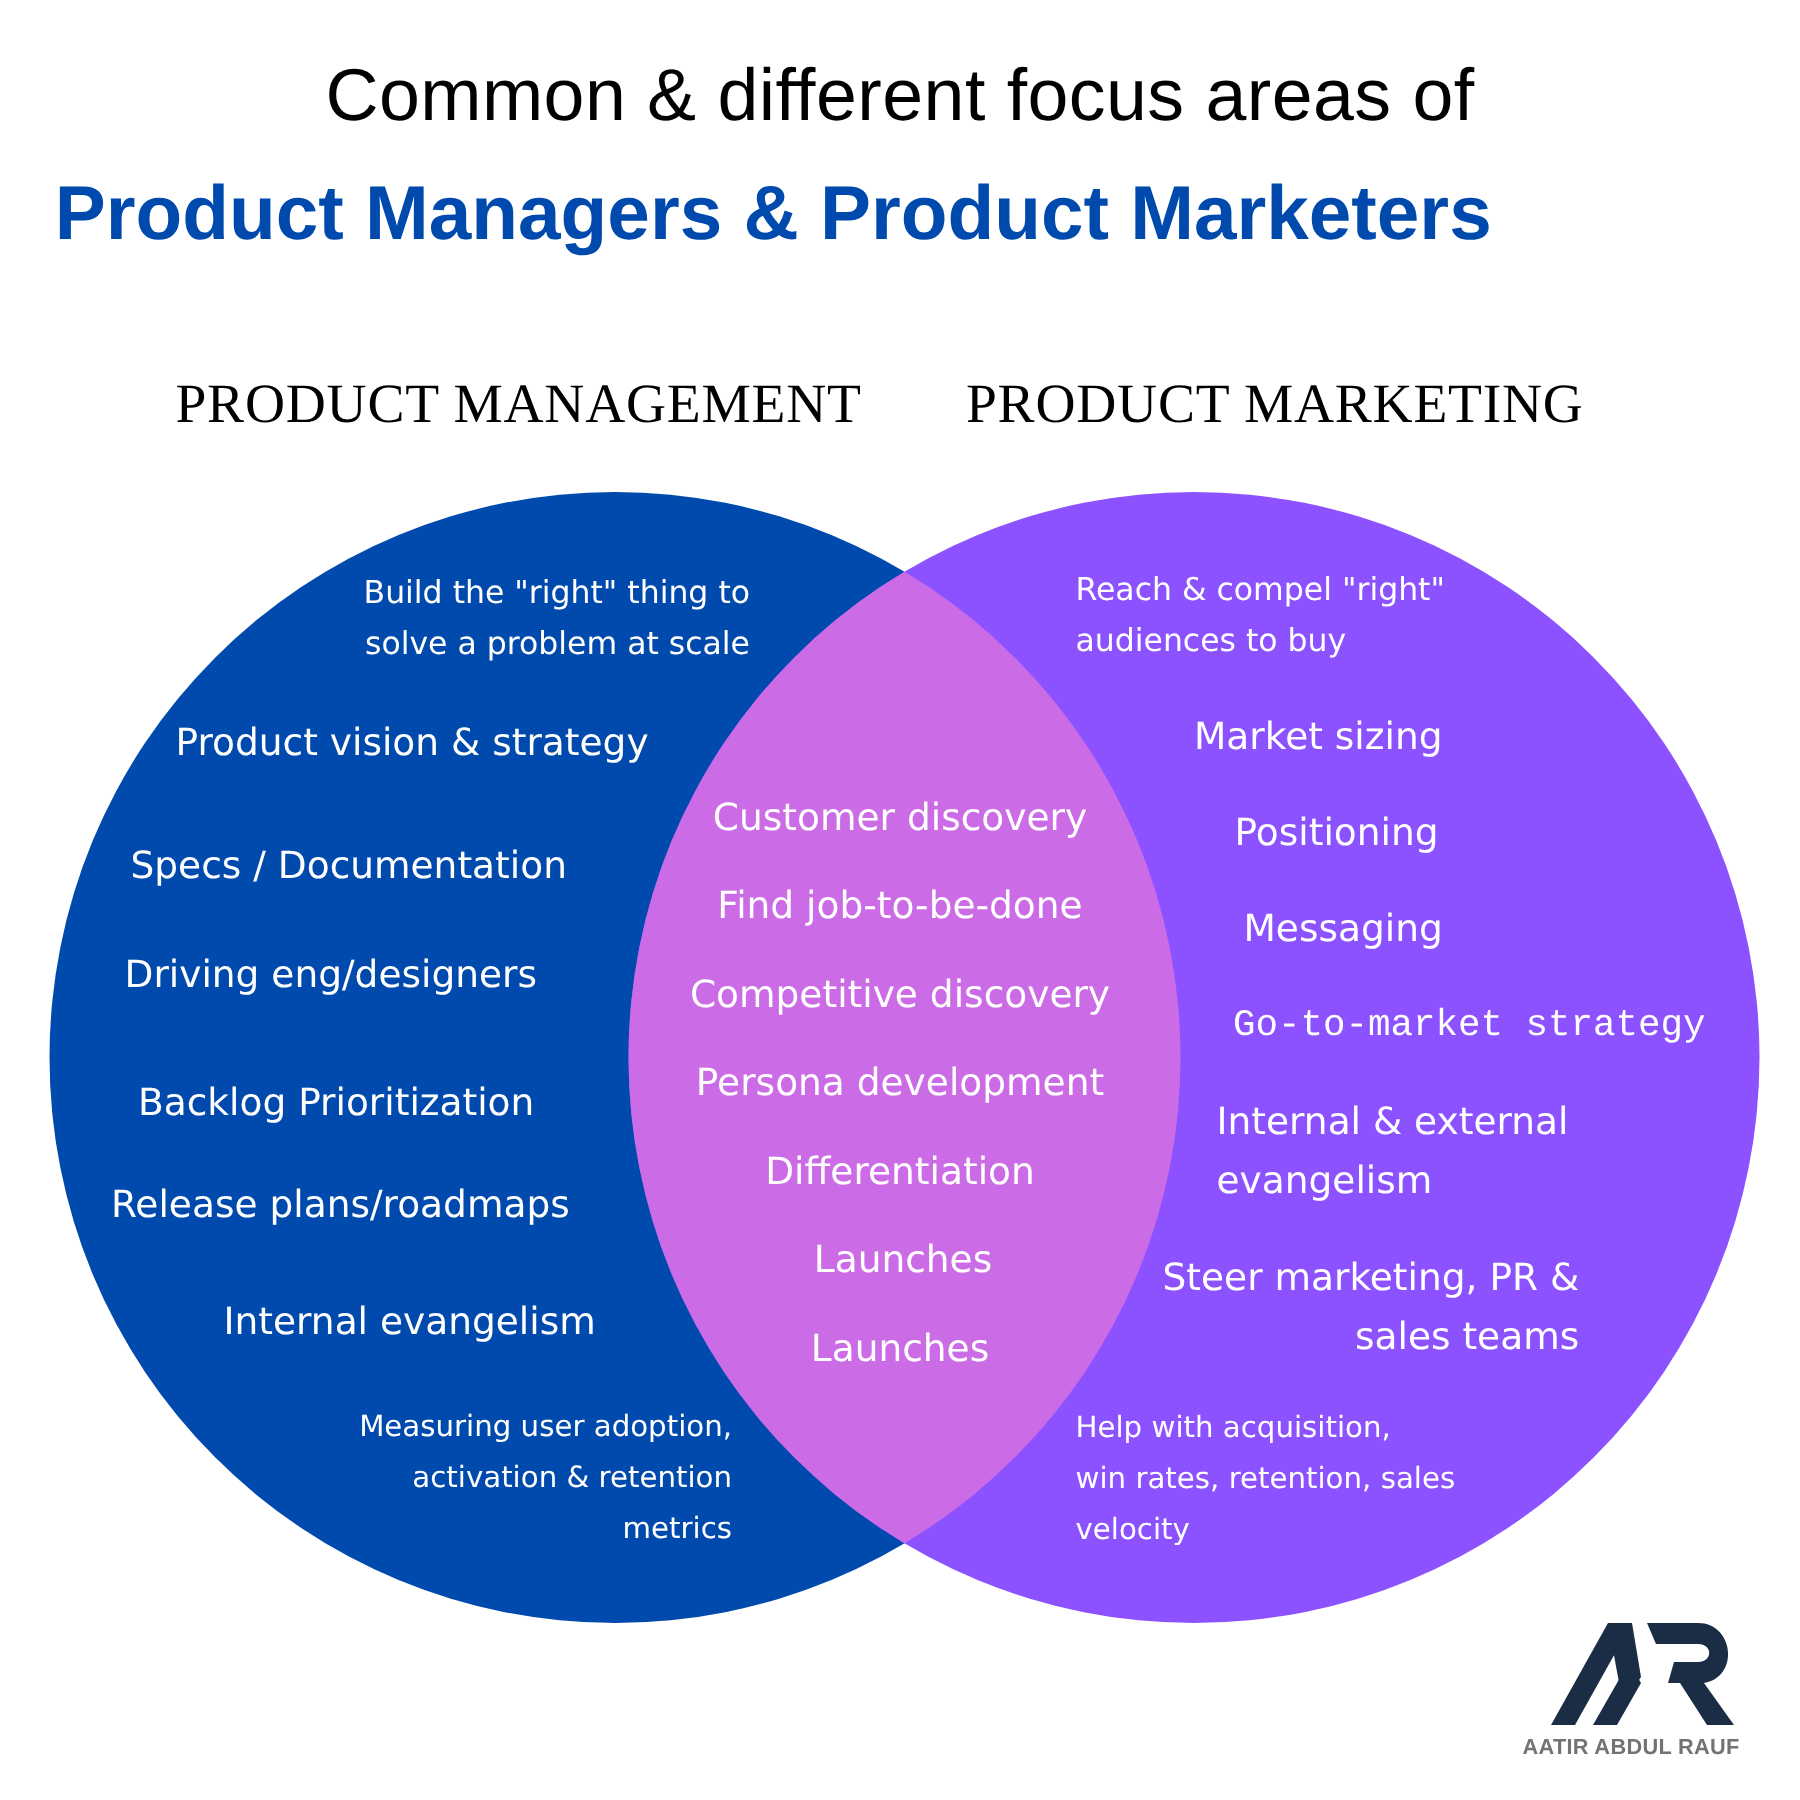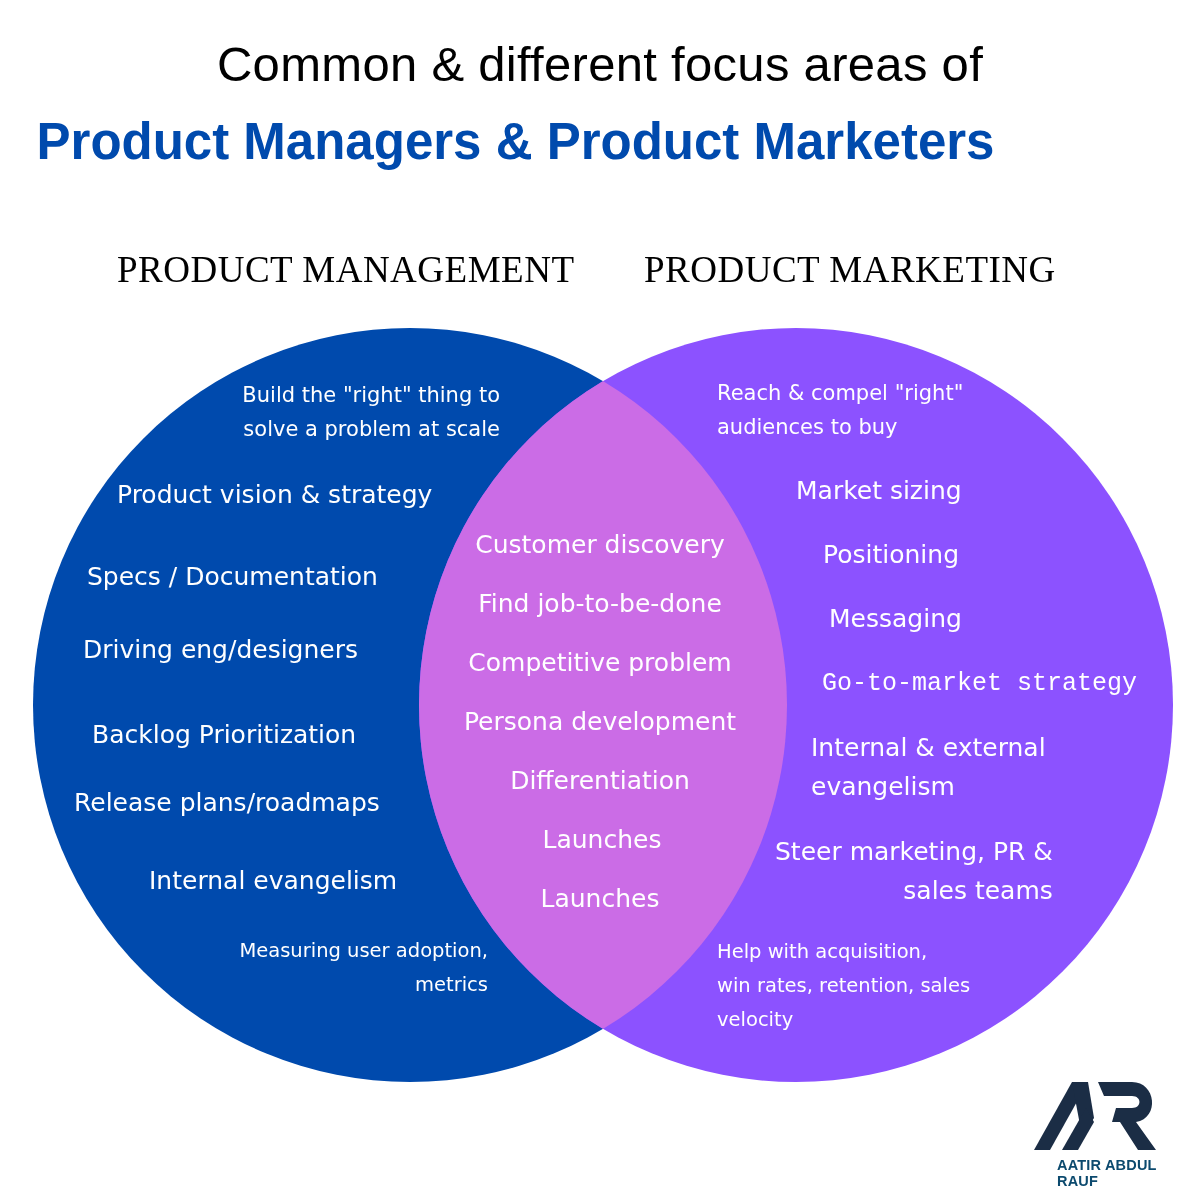--- a/index.html
+++ b/index.html
@@ -14,21 +14,21 @@
   .hdr.right { left: 644px; }
   svg.venn { position: absolute; left: 0; top: 0; }
   .t { position: absolute; color: #fff; font-family: "DejaVu Sans", sans-serif; white-space: nowrap; }
   .big { font-size: 25px; }
   .med { font-size: 21px; line-height: 34px; }
   .sm  { font-size: 19.5px; line-height: 34px; }
   .ra { text-align: right; }
   .ca { text-align: center; }
   .logo { position: absolute; left: 1022px; top: 1078px; width: 160px; }
   .logo-caption { position: absolute; left: 1015px; top: 1157px; font-family: "Liberation Sans", sans-serif;
-                  font-weight: bold; font-size: 14.5px; color: #0c4a6e; letter-spacing: 0.2px; margin-left: 42px; }
+                  font-weight: bold; font-size: 14.5px; color: #737373; letter-spacing: 0.2px; }
 </style>
 </head>
 <body>
 
 <div class="title-1">Common &amp; different focus areas of</div>
 <div class="title-2">Product Managers &amp; Product Marketers</div>
 
 <div class="hdr left">PRODUCT MANAGEMENT</div>
 <div class="hdr right">PRODUCT MARKETING</div>
 
@@ -48,26 +48,27 @@
   <div>solve a problem at scale</div>
 </div>
 <div class="t big" style="left:117px; top:480px;">Product vision &amp; strategy</div>
 <div class="t big" style="left:87px;  top:562px;">Specs / Documentation</div>
 <div class="t big" style="left:83px;  top:635px;">Driving eng/designers</div>
 <div class="t big" style="left:92px;  top:720px;">Backlog Prioritization</div>
 <div class="t big" style="left:74px;  top:788px;">Release plans/roadmaps</div>
 <div class="t big" style="left:149px; top:866px;">Internal evangelism</div>
 <div class="t sm ra" style="left:190px; top:934px; width:298px;">
   <div>Measuring user adoption,</div>
+  <div>activation &amp; retention</div>
   <div>metrics</div>
 </div>
 
 <div class="t big ca" style="left:430px; top:530px; width:340px;">Customer discovery</div>
 <div class="t big ca" style="left:430px; top:589px; width:340px;">Find job-to-be-done</div>
-<div class="t big ca" style="left:430px; top:648px; width:340px;">Competitive problem</div>
+<div class="t big ca" style="left:430px; top:648px; width:340px;">Competitive discovery</div>
 <div class="t big ca" style="left:430px; top:707px; width:340px;">Persona development</div>
 <div class="t big ca" style="left:430px; top:766px; width:340px;">Differentiation</div>
 <div class="t big ca" style="left:432px; top:825px; width:340px;">Launches</div>
 <div class="t big ca" style="left:430px; top:884px; width:340px;">Launches</div>
 
 <div class="t med" style="left:717px; top:376px;">
   <div>Reach &amp; compel "right"</div>
   <div>audiences to buy</div>
 </div>
 <div class="t big" style="left:796px; top:476px;">Market sizing</div>

